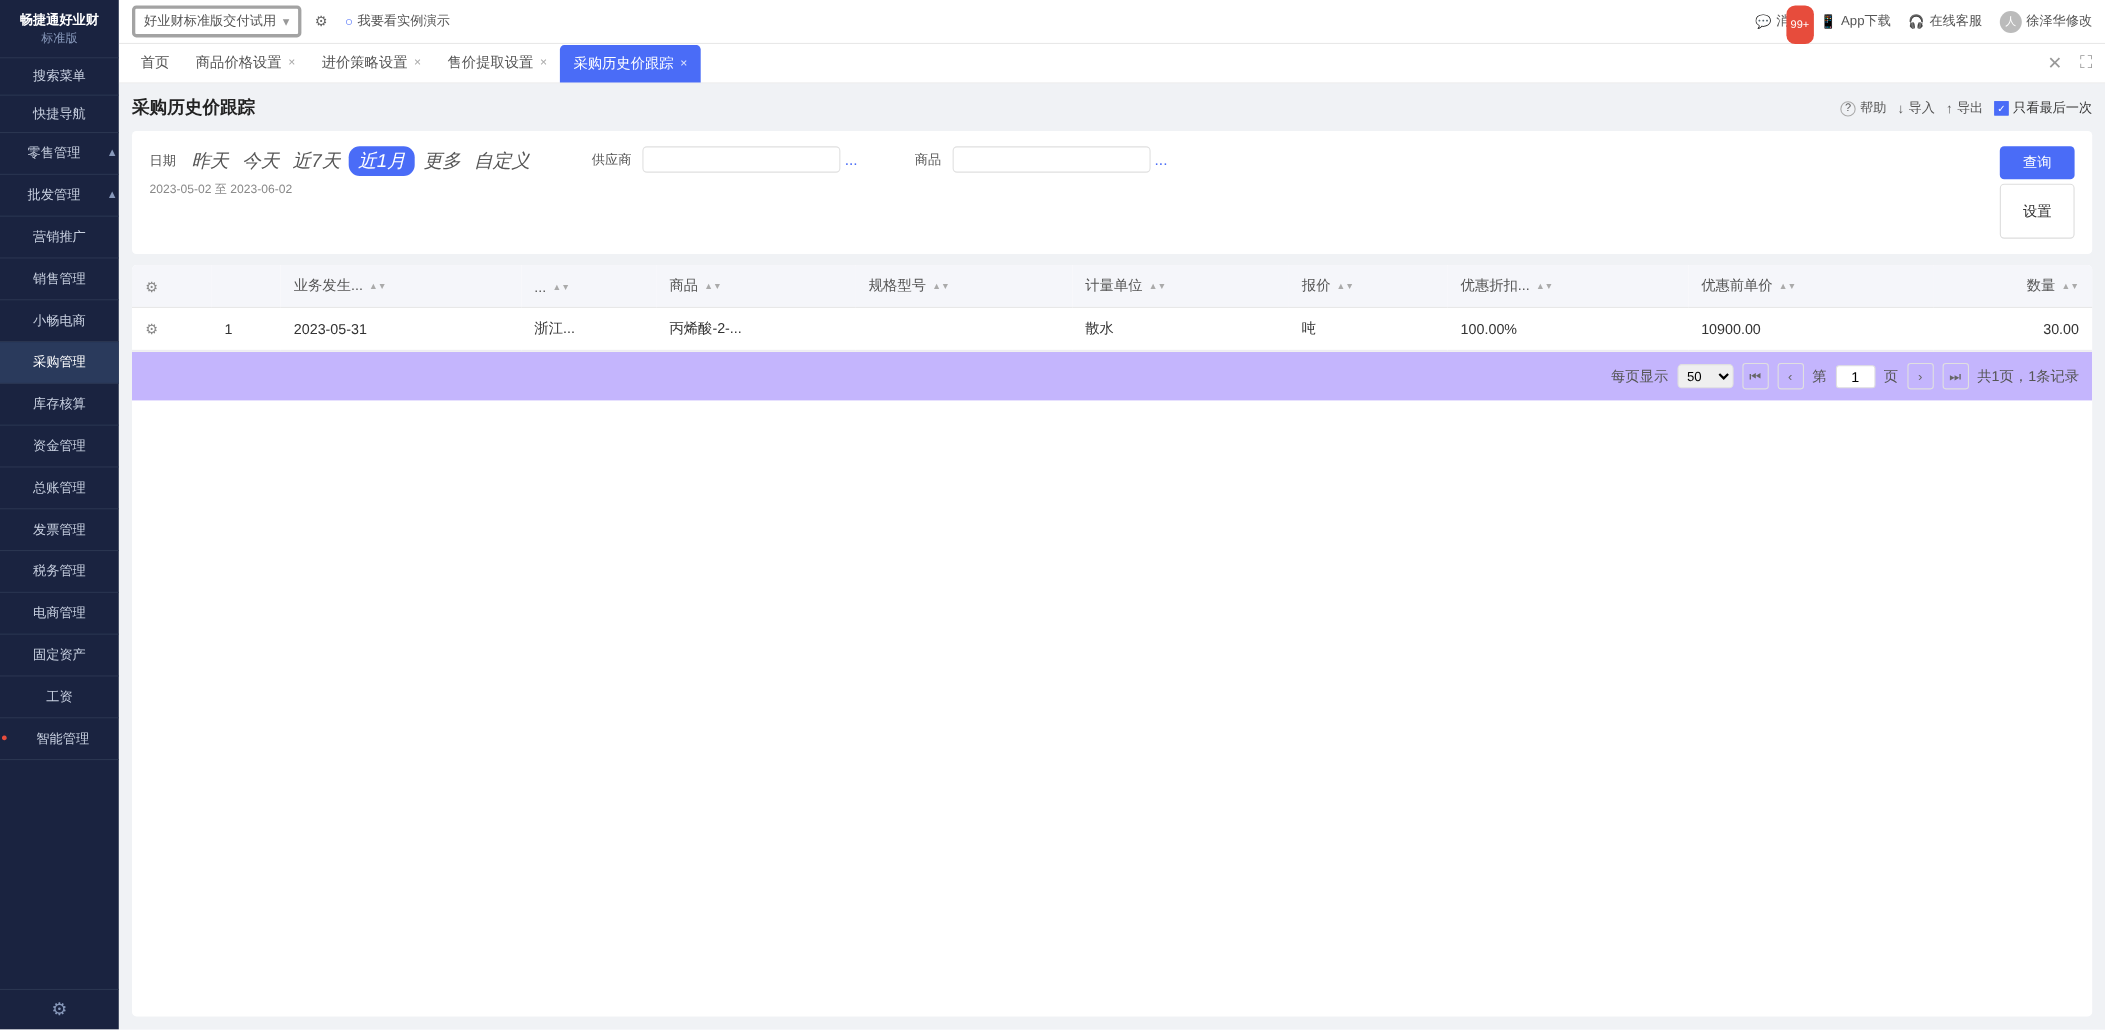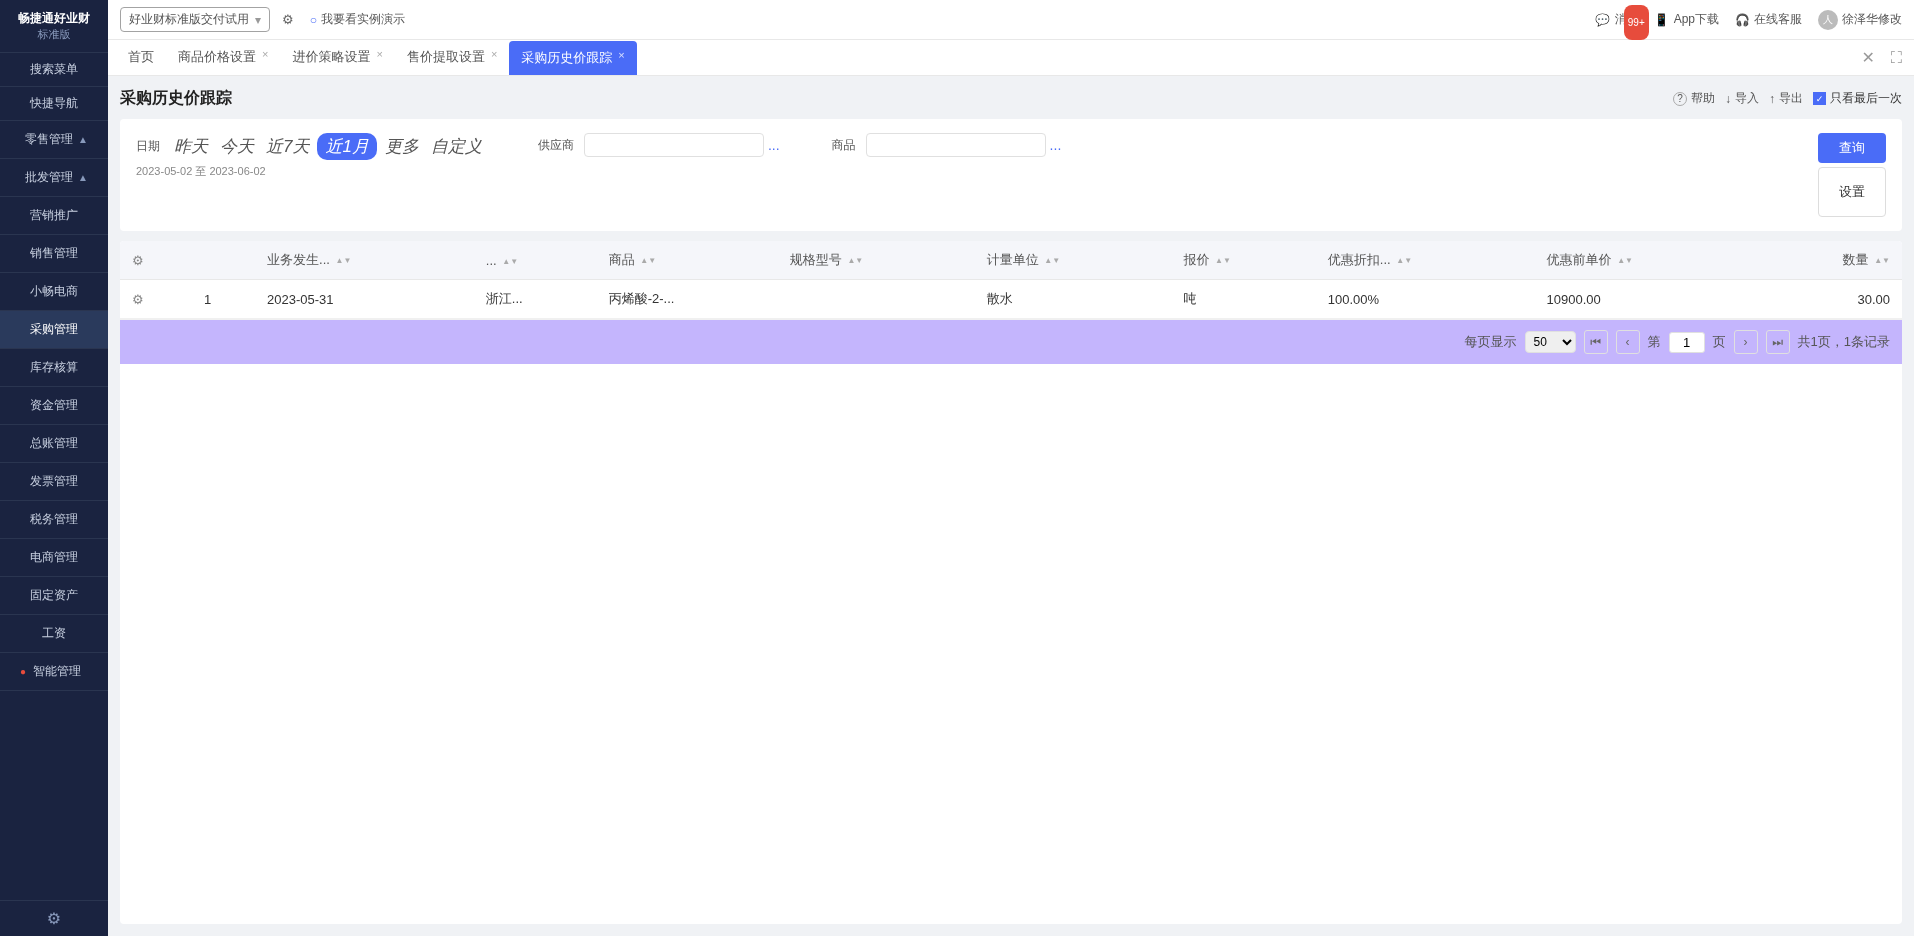--- a/index.html
+++ b/index.html
@@ -40,21 +40,21 @@
     }
     .sidebar-quick {
       padding: 8px;
       border-bottom: 1px solid #2a3550;
       text-align: center;
       cursor: pointer;
       font-size: 12px;
       color: #c8d0e0;
     }
     .sidebar-item {
-      padding: 10px 20px;
+      padding: 10px 1px;
       text-align: center;
       cursor: pointer;
       font-size: 12px;
       color: #c8d0e0;
       border-bottom: 1px solid #2a3550;
       display: flex;
       align-items: center;
       justify-content: space-between;
     }
     .sidebar-item .label { flex: 1; text-align: center; }
@@ -84,21 +84,21 @@
       padding: 0 12px;
       height: 40px;
       flex-shrink: 0;
     }
     .topbar-version {
       display: flex;
       align-items: center;
       gap: 6px;
       font-size: 12px;
       color: #555;
-      border: 1px solid #a3a3a3;
+      border: 3px solid #a3a3a3;
       border-radius: 4px;
       padding: 3px 8px;
       cursor: pointer;
     }
     .topbar-version .arrow { color: #999; }
     .topbar-gear {
       margin-left: 8px;
       color: #666;
       cursor: pointer;
       padding: 4px;
@@ -155,20 +155,21 @@
       padding: 0 8px;
       height: 36px;
       flex-shrink: 0;
     }
     .tab {
       padding: 8px 12px;
       font-size: 13px;
       color: #555;
       cursor: pointer;
       display: flex;
+      align-items: center;
       gap: 4px;
       border-bottom: 2px solid transparent;
       white-space: nowrap;
     }
     .tab.active-tab-bg {
       background: #4a6cf7;
       color: #fff;
       border-radius: 4px 4px 0 0;
       border-bottom: none;
     }

